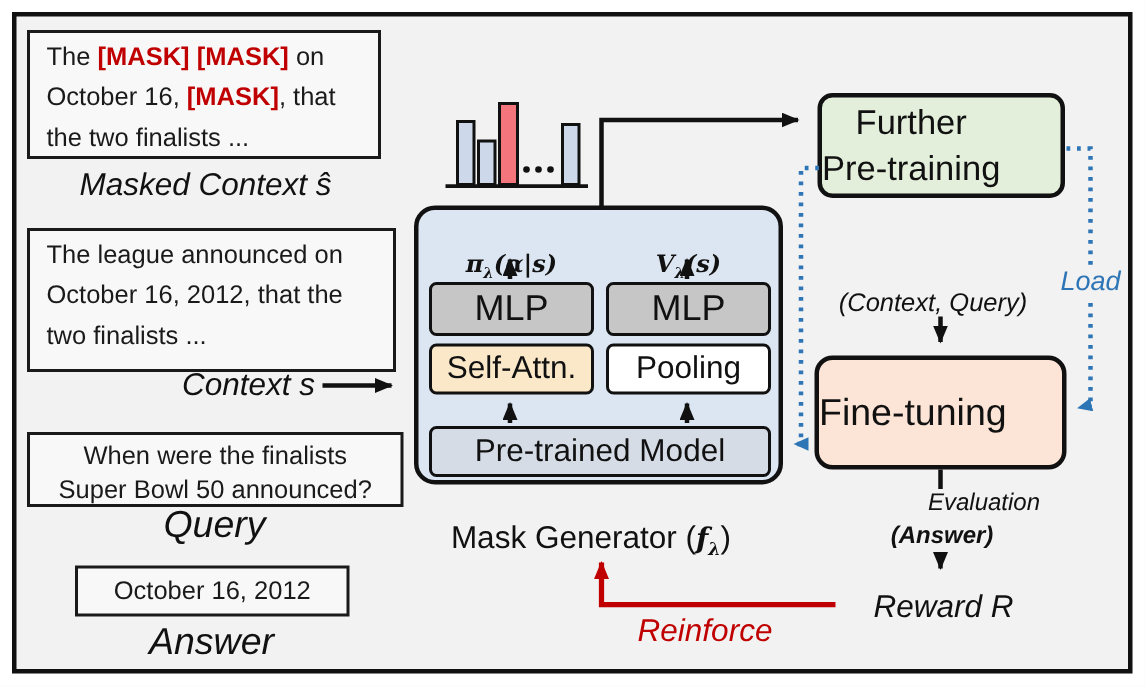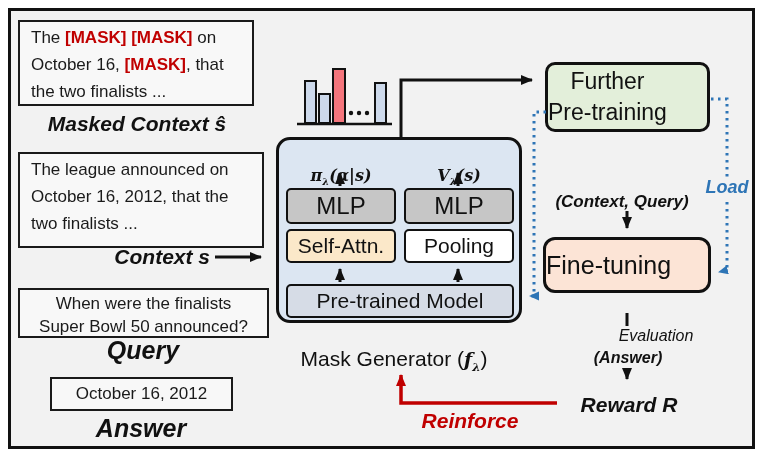--- a/index.html
+++ b/index.html
@@ -3,21 +3,21 @@
 <meta charset="utf-8">
 <style>
   html,body{margin:0;padding:0;}
   body{font-family:"Liberation Sans",sans-serif;background:#ffffff;}
   .page{position:relative;width:763px;height:457px;background:#ffffff;overflow:hidden;}
   .frame{position:absolute;left:8px;top:8px;width:741px;height:435px;background:#f2f2f2;border:3px solid #111;}
   .abs{position:absolute;margin-top:18px;}
   .txtbox{position:absolute;background:#f8f8f8;border:2px solid #1a1a1a;box-sizing:border-box;color:#1a1a1a;}
   .itxt{font-size:17px;line-height:27px;}
   .mask{color:#C00000;font-weight:bold;}
-  .biglabel{position:absolute;font-weight:bold;font-style:italic;color:#111;white-space:nowrap;}
+  .biglabel{position:absolute;font-weight:normal;font-style:italic;color:#111;white-space:nowrap;}
   .ctr{transform:translateX(-50%);text-align:center;}
   .node{position:absolute;box-sizing:border-box;border:3px solid #111;display:flex;align-items:center;justify-content:flex-start;text-align:center;color:#111;}
   .inner{position:absolute;box-sizing:border-box;border:2.5px solid #111;border-radius:5px;display:flex;align-items:center;justify-content:center;color:#111;}
   .math{font-family:"DejaVu Serif",serif;font-weight:bold;font-style:italic;font-size:16px;color:#111;}
   .math sub{font-size:0.62em;}
   .svglayer{position:absolute;left:0;top:0;width:763px;height:457px;pointer-events:none;}
   .loadlbl{background:#f2f2f2;padding:0 2px;z-index:6;}
   .small-it{position:absolute;font-style:italic;font-size:16px;color:#111;white-space:nowrap;}
 </style>
 </head>
@@ -66,21 +66,21 @@
 
   <div class="node" style="left:545px;top:62px;width:165px;height:70px;border-radius:10px;background:#e3efda;font-size:23px;line-height:31px;">
     <div>
         <div>Further</div>
         <div>Pre-training</div>
       </div>
   </div>
 
   <div class="biglabel ctr" style="left:622px;top:192px;font-size:17px;">(Context, Query)</div>
 
-  <div class="node" style="left:543px;top:237px;width:168px;height:56px;border-radius:12px;background:#fce4d6;font-size:25px;">Fine-tuning</div>
+  <div class="node" style="left:543px;top:237px;width:168px;height:76px;border-radius:12px;background:#fce4d6;font-size:25px;">Fine-tuning</div>
 
   <div class="small-it ctr" style="left:656px;top:327px;">Evaluation</div>
   <div class="small-it ctr" style="left:628px;top:349px;font-weight:bold;">(Answer)</div>
   <div class="biglabel ctr" style="left:629px;top:393px;font-size:21px;">Reward R</div>
 
   <div class="biglabel ctr loadlbl" style="left:727px;top:177px;font-size:18px;color:#2E75B6;">Load</div>
   <div class="biglabel ctr" style="left:470px;top:409px;font-size:21px;color:#C00000;">Reinforce</div>
 
   <svg class="svglayer">
     <defs>

